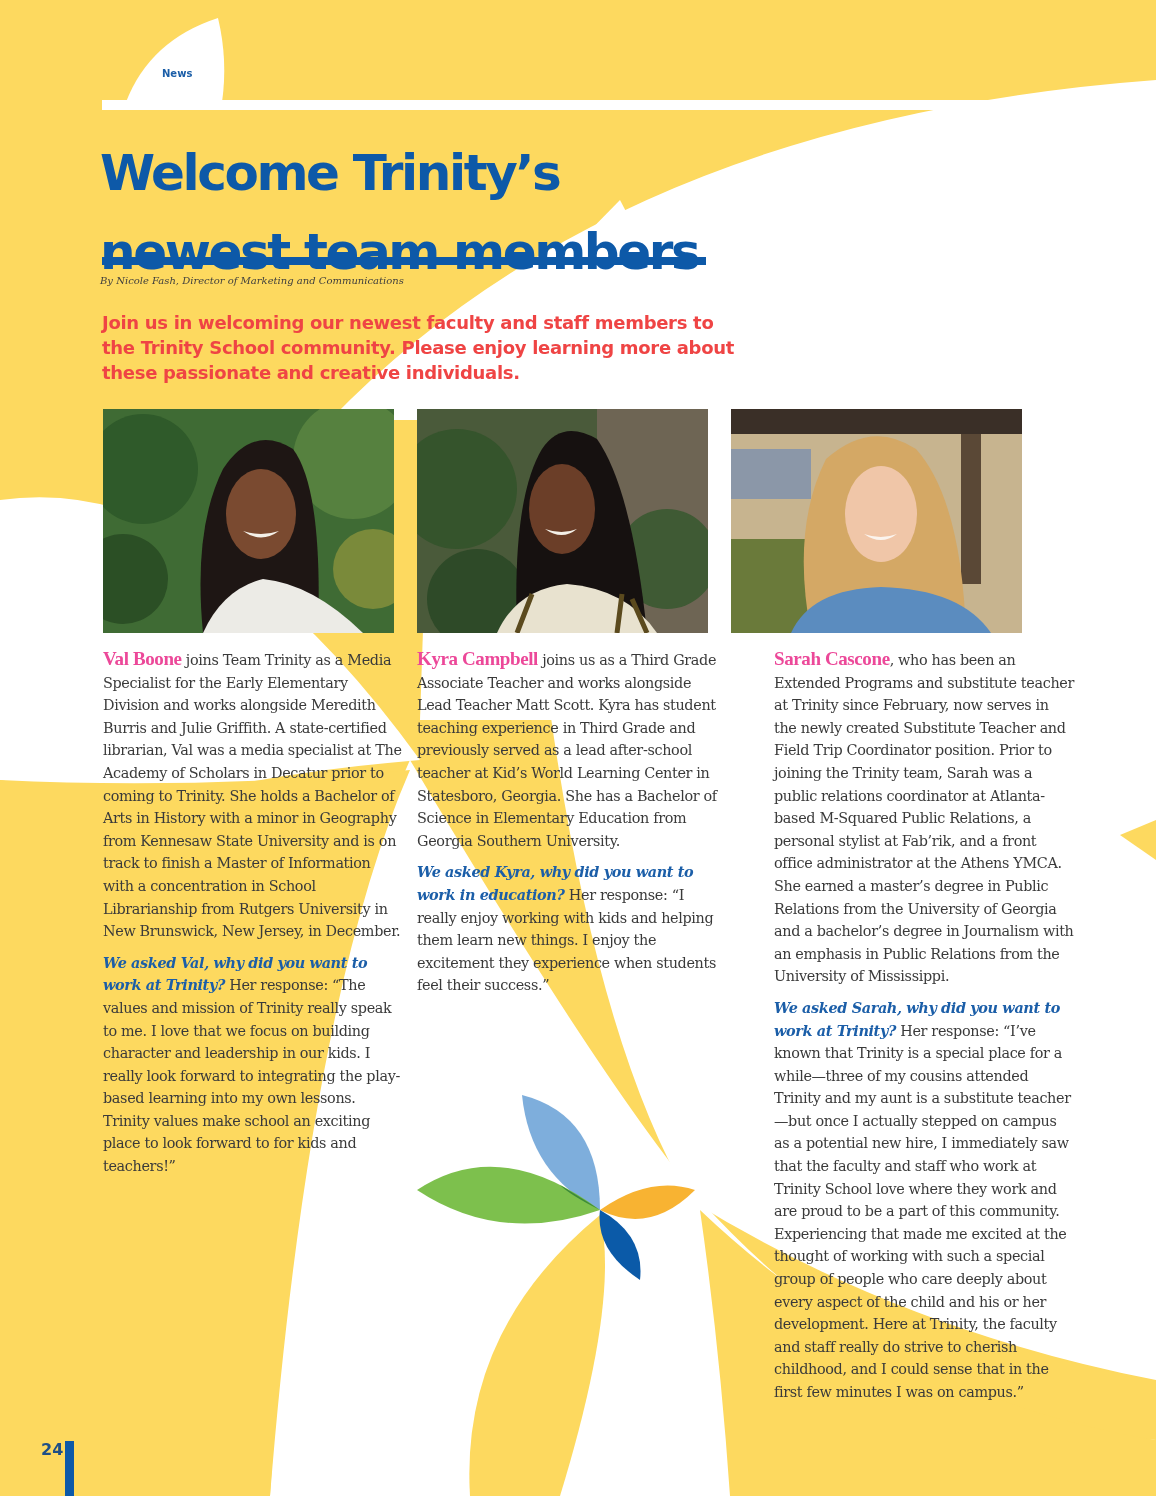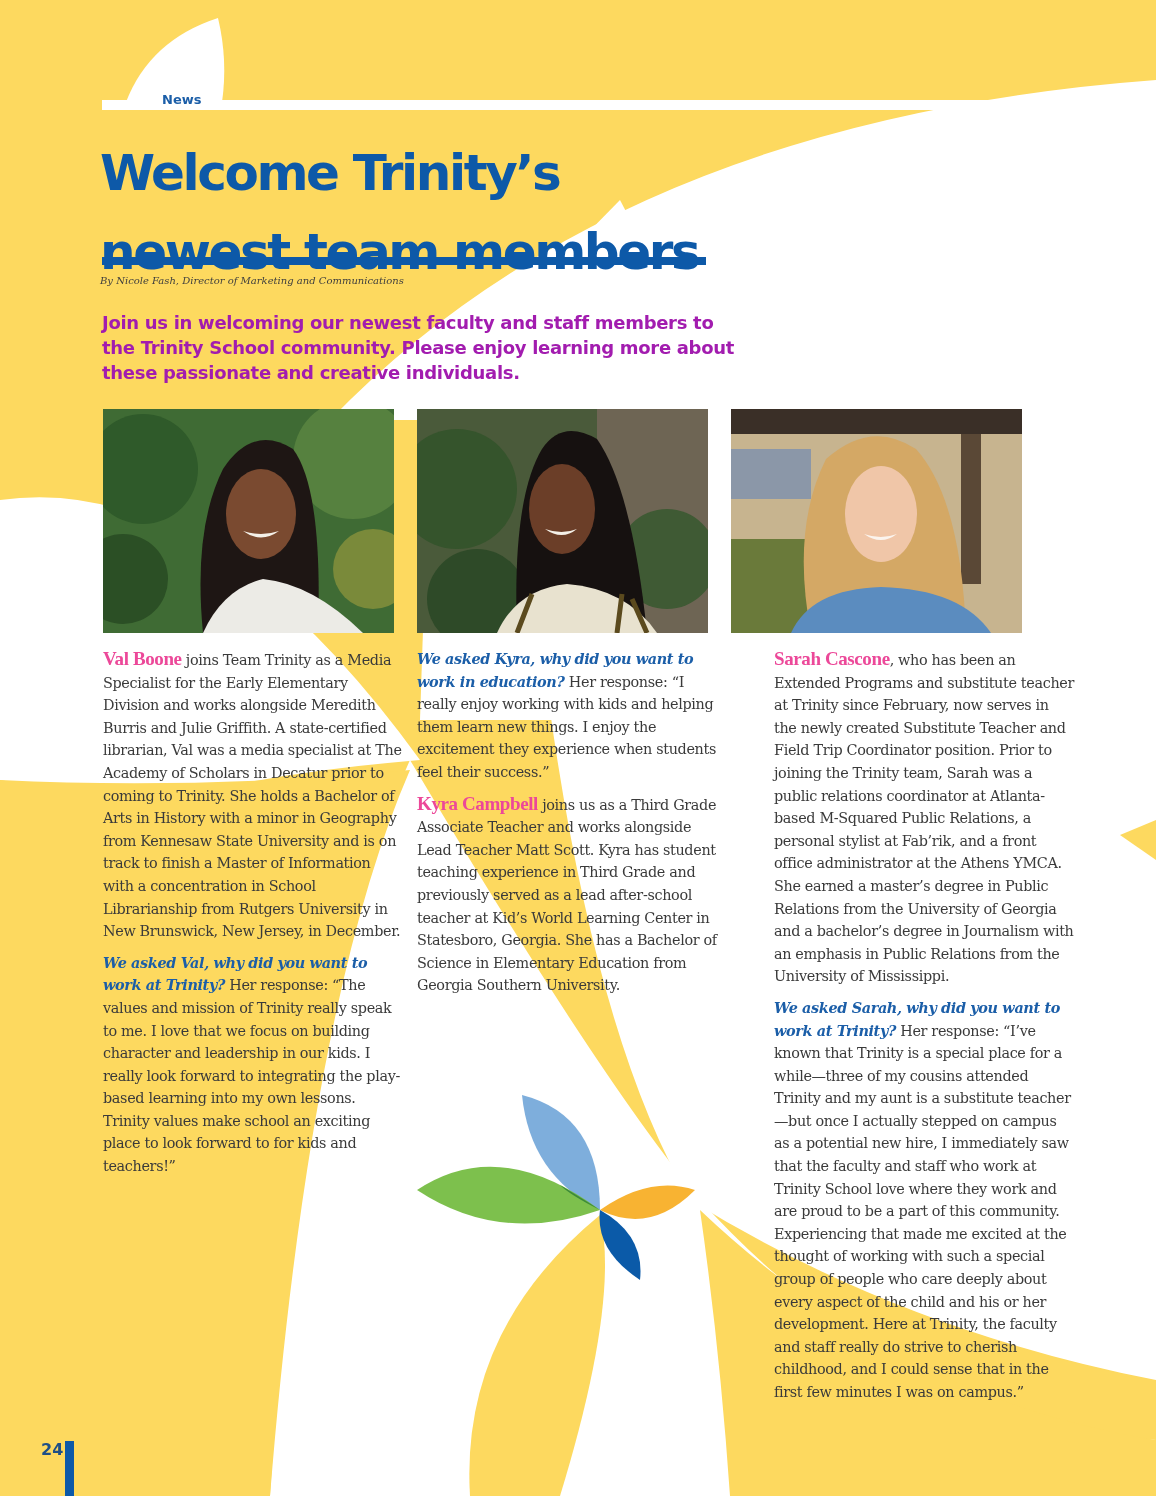--- a/index.html
+++ b/index.html
@@ -1,24 +1,24 @@
 <!DOCTYPE html>
 <html><head>
   <meta charset="utf-8">
   <style>
     html, body { margin:0; padding:0; }
     body { width:1156px; height:1496px; position:relative; overflow:hidden; background:#ffffff; font-family:"DejaVu Serif", serif; }
     .bg { position:absolute; left:0; top:0; width:1156px; height:1496px; z-index:0; }
     .layer { position:absolute; z-index:2; }
-    .section-label { left:162px; top:68px; font-family:"DejaVu Sans", sans-serif; font-weight:bold; font-size:13px; color:#1b5ea8;margin-top:24px; }
+    .section-label { left:162px; top:68px; font-family:"DejaVu Sans", sans-serif; font-weight:bold; font-size:10px; color:#1b5ea8; }
     .top-rule { left:102px; top:100px; width:1054px; height:10px; background:#ffffff; z-index:1; }
     .title { left:100px; top:134px; width:640px; font-family:"DejaVu Sans", sans-serif; font-weight:bold; color:#0d59a8; font-size:50px; line-height:79px; letter-spacing:-2.4px; margin:0; }
     .title-rule { left:102px; top:257px; width:604px; height:8px; background:#0d59a8; }
     .byline { left:100px; top:275px; font-family:"DejaVu Serif", serif; font-style:italic; font-size:10px; color:#3e3e3e; white-space:nowrap; }
-    .intro { left:102px; top:310px; width:640px; font-family:"DejaVu Sans", sans-serif; font-weight:bold; font-size:18px; line-height:25px; color:#a21caf; letter-spacing:-0.3px; margin:0; }
+    .intro { left:102px; top:310px; width:640px; font-family:"DejaVu Sans", sans-serif; font-weight:bold; font-size:18px; line-height:25px; color:#ef4444; letter-spacing:-0.3px; margin:0; }
     .photo { width:291px; height:224px; top:409px; overflow:hidden; }
     .photo svg { display:block; }
     .col { top:648px; width:300px; font-family:"DejaVu Serif", serif; font-size:14.4px; line-height:22.6px; color:#3a3a3a; letter-spacing:-0.35px; }
     .col p { margin:0 0 9px 0; }
     .name { font-family:Liberation Serif, serif; font-weight:bold; font-size:19px; color:#ec4899; letter-spacing:-0.4px; }
     .q { font-weight:bold; font-style:italic; color:#1b5ea8; }
     .page-num { left:41px; top:1440px; font-family:"DejaVu Sans", sans-serif; font-weight:bold; font-size:16px; color:#1f4f86; }
     .page-bar { left:65px; top:1441px; width:9px; height:55px; background:#0d59a8; }
     .flower { left:410px; top:1085px; width:300px; height:200px; z-index:1; }
   </style>
@@ -95,22 +95,22 @@
     <path d="M 60 224 Q 80 180 150 178 Q 230 180 260 224 Z" fill="#5b8cbf"></path>
   </svg>
 </div>
 
 <div class="layer col" style="left:103px;">
   <p><span class="name">Val Boone</span><span> joins Team Trinity as a Media Specialist for the Early Elementary Division and works alongside Meredith Burris and Julie Griffith. A state-certified librarian, Val was a media specialist at The Academy of Scholars in Decatur prior to coming to Trinity. She holds a Bachelor of Arts in History with a minor in Geography from Kennesaw State University and is on track to finish a Master of Information with a concentration in School Librarianship from Rutgers University in New Brunswick, New Jersey, in December.</span></p>
   <p><span class="q">We asked Val, why did you want to work at Trinity?</span><span> Her response: “The values and mission of Trinity really speak to me. I love that we focus on building character and leadership in our kids. I really look forward to integrating the play-based learning into my own lessons. Trinity values make school an exciting place to look forward to for kids and teachers!”</span></p>
 </div>
 
 <div class="layer col" style="left:417px;">
+  <p><span class="name">Kyra Campbell</span><span> joins us as a Third Grade Associate Teacher and works alongside Lead Teacher Matt Scott. Kyra has student teaching experience in Third Grade and previously served as a lead after-school teacher at Kid’s World Learning Center in Statesboro, Georgia. She has a Bachelor of Science in Elementary Education from Georgia Southern University.</span></p>
   <p><span class="q">We asked Kyra, why did you want to work in education?</span><span> Her response: “I really enjoy working with kids and helping them learn new things. I enjoy the excitement they experience when students feel their success.”</span></p>
-  <p><span class="name">Kyra Campbell</span><span> joins us as a Third Grade Associate Teacher and works alongside Lead Teacher Matt Scott. Kyra has student teaching experience in Third Grade and previously served as a lead after-school teacher at Kid’s World Learning Center in Statesboro, Georgia. She has a Bachelor of Science in Elementary Education from Georgia Southern University.</span></p>
 </div>
 
 <div class="layer col" style="left:774px;">
   <p><span class="name">Sarah Cascone</span><span>, who has been an Extended Programs and substitute teacher at Trinity since February, now serves in the newly created Substitute Teacher and Field Trip Coordinator position. Prior to joining the Trinity team, Sarah was a public relations coordinator at Atlanta-based M-Squared Public Relations, a personal stylist at Fab’rik, and a front office administrator at the Athens YMCA. She earned a master’s degree in Public Relations from the University of Georgia and a bachelor’s degree in Journalism with an emphasis in Public Relations from the University of Mississippi.</span></p>
   <p><span class="q">We asked Sarah, why did you want to work at Trinity?</span><span> Her response: “I’ve known that Trinity is a special place for a while—three of my cousins attended Trinity and my aunt is a substitute teacher—but once I actually stepped on campus as a potential new hire, I immediately saw that the faculty and staff who work at Trinity School love where they work and are proud to be a part of this community. Experiencing that made me excited at the thought of working with such a special group of people who care deeply about every aspect of the child and his or her development. Here at Trinity, the faculty and staff really do strive to cherish childhood, and I could sense that in the first few minutes I was on campus.”</span></p>
 </div>
 
 <svg class="layer flower" viewBox="0 0 300 200" xmlns="http://www.w3.org/2000/svg">
   <path d="M 112 10 Q 190 30 190 125 Q 120 90 112 10 Z" fill="#7eaedc"></path>
   <path d="M 7 105 Q 90 50 190 125 Q 90 160 7 105 Z" fill="#76bd43" fill-opacity="0.95"></path>

